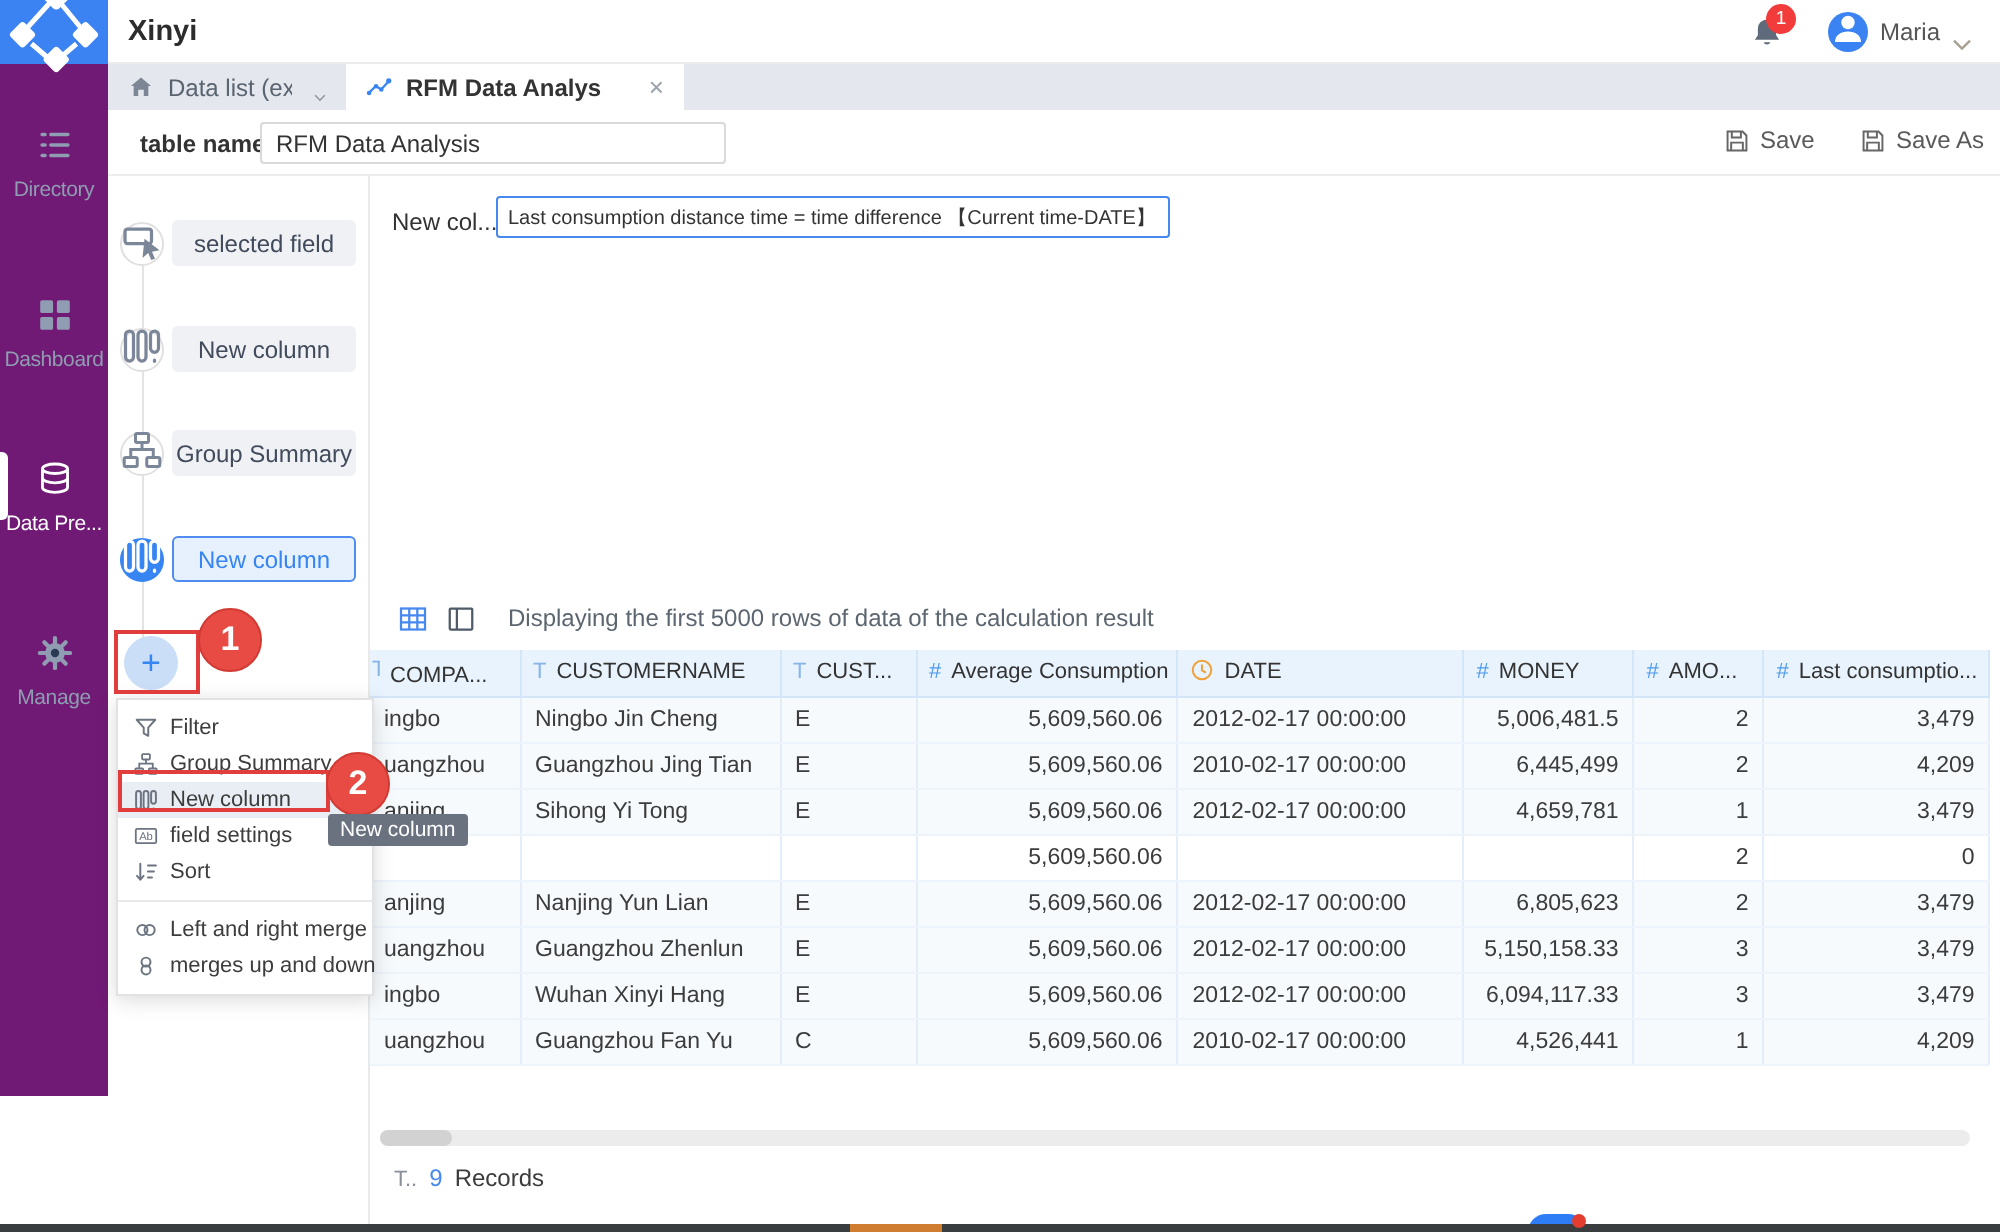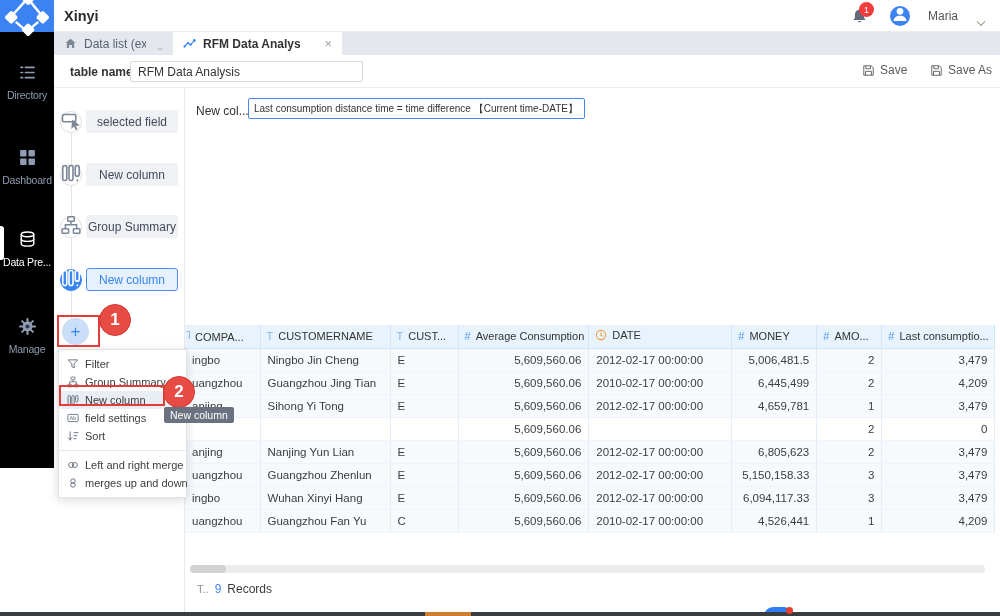--- a/index.html
+++ b/index.html
@@ -1,20 +1,20 @@
 <!DOCTYPE html>
 <html><head>
 <meta charset="utf-8">
 <style>
   * { box-sizing: border-box; }
   body { margin:0; background:#fff; font-family:"Liberation Sans","DejaVu Sans",sans-serif; }
   .app { position:relative; width:1000px; height:616px; overflow:hidden; background:#fff; }
 
   
-  .rail { position:absolute; left:0; top:0; width:54px; height:468px; background:#000000; }
+  .rail { position:absolute; left:0; top:0; width:54px; height:548px; background:#701a75; }
   .logo { position:absolute; left:0; top:0; width:54px; height:32px; background:#3b82f2;
           display:flex; align-items:center; justify-content:center; cursor:pointer; }
   .logo svg { width:22px; height:22px; }
   .nav-item { position:absolute; left:0; width:54px; display:flex; flex-direction:column;
               align-items:center; gap:7px; color:#8f9cb1; cursor:pointer; }
   .nav-item .nicon { width:19px; height:19px; }
   .nav-item .nlabel { font-size:10.5px; white-space:nowrap; letter-spacing:-0.2px; }
   .nav-item.active { color:#fff; }
   .rail-indicator { position:absolute; left:0; top:226px; width:4px; height:34px;
                     background:#fff; border-radius:0 3px 3px 0; }
@@ -22,21 +22,21 @@
   
   .topbar { position:absolute; left:54px; top:0; width:946px; height:32px; background:#fff;
             border-bottom:1px solid #ececec; }
   .app-title { position:absolute; left:10px; top:8px; font-size:14.5px; font-weight:600; color:#2c2c2c; }
   .topbar-right { position:absolute; right:14px; top:0; height:32px; display:flex; align-items:center; gap:22px; }
   .bell-wrap { position:relative; width:17px; height:17px; color:#5f6b7a; cursor:pointer; }
   .bell-wrap svg { width:16px; height:16px; }
   .notif-badge { position:absolute; top:-6px; left:8px; min-width:15px; height:15px; padding:0 3px;
                  border-radius:8px; background:#f23c3c; color:#fff; font-size:9.5px;
                  display:flex; align-items:center; justify-content:center; }
-  .user { display:flex; align-items:center; gap:18px; cursor:pointer; }
+  .user { display:flex; align-items:center; gap:6px; cursor:pointer; }
   .avatar { width:20px; height:20px; border-radius:50%; background:#3b82f2;
             display:flex; align-items:center; justify-content:center; }
   .avatar svg { width:13px; height:13px; }
   .uname { font-size:12px; color:#555; }
   .chev { width:10px; height:7px; color:#a89f92; }
 
   
   .tabbar { position:absolute; left:54px; top:32px; width:946px; height:23px; background:#e4e7ed; display:flex; }
   .tab { display:flex; align-items:center; gap:7px; padding:0 10px; font-size:12px; color:#5a6370; cursor:pointer; }
   .tab .ticon { width:13px; height:13px; color:#7d8694; flex:none; }
@@ -366,20 +366,31 @@
       </div>
     <div class="ann-rect ann-rect-2"></div>
     <div class="ann-badge ann-badge-2">2</div>
     <div class="tooltip">New column</div>
   </aside>
 
   <main class="content">
     <span class="f-label">New col...</span>
     <input class="f-input" value="Last consumption distance time = time difference 【Current time-DATE】， day" style="">
 
+    <div class="grid-toolbar">
+      <span class="gt-icon" style="display: inline-block;"><svg viewBox="0 0 16 16" fill="none" stroke="#4788ef" stroke-width="1.2" style="width: 100%; height: 100%;">
+            <rect x="1.6" y="2.4" width="12.8" height="11.2"></rect>
+            <path d="M1.6 6.1h12.8M1.6 9.8h12.8M6 2.4v11.2M10.3 2.4v11.2"></path>
+          </svg></span>
+      <span class="gt-icon" style="display: inline-block;"><svg viewBox="0 0 16 16" fill="none" stroke="#4e5a68" stroke-width="1.2" style="width: 100%; height: 100%;">
+            <rect x="2" y="2.4" width="12" height="11.2" rx="0.5"></rect>
+            <path d="M5.8 2.4v11.2"></path>
+          </svg></span>
+      <span class="gt-info">Displaying the first 5000 rows of data of the calculation result</span>
+    </div>
 
     <table class="data-table" id="dataTable">
         <colgroup>
           <col style="width: 75px;">
           <col style="width: 130px;">
           <col style="width: 68px;">
           <col style="width: 114px;">
           <col style="width: 143px;">
           <col style="width: 85px;">
           <col style="width: 65px;">

